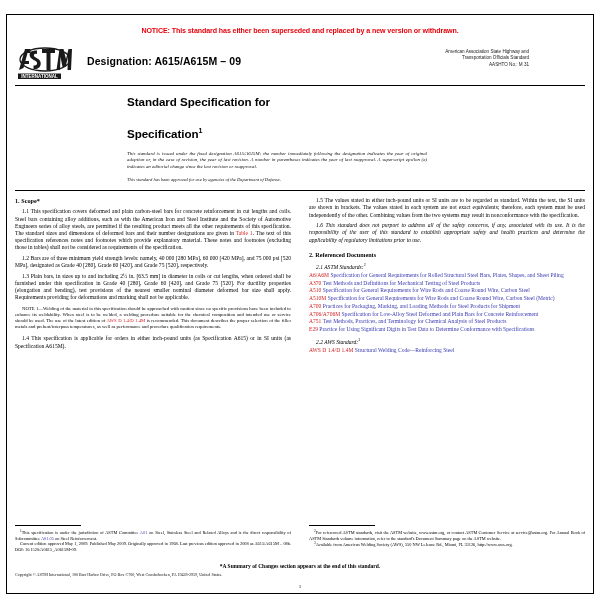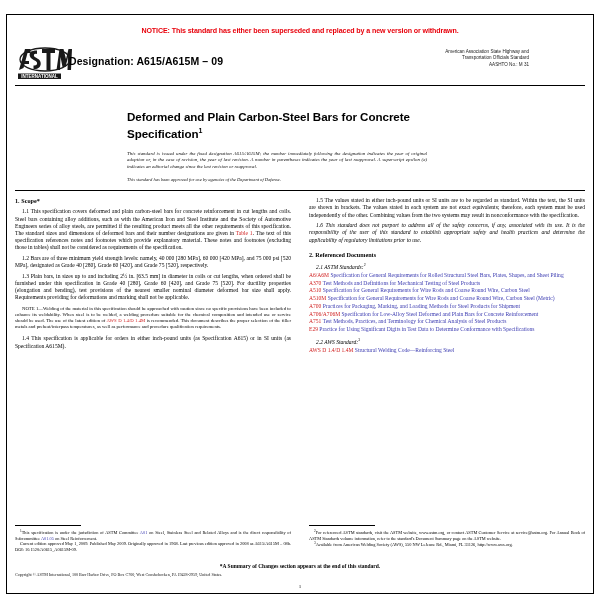--- a/index.html
+++ b/index.html
@@ -40,21 +40,21 @@
   .masthead{
     position:relative;
     height:40px;
     margin-top:8px;
   }
   .logo{
     position:absolute;left:2px;top:2px;
     width:56px;height:34px;
   }
   .designation{
-    position:absolute; left:54px; top:11px;
+    position:absolute; left:72px; top:11px;
     font-family:"Liberation Sans", sans-serif;
     font-weight:bold;
     font-size:10.5px;
     letter-spacing:0.1px;
   }
   .aashto{
     position:absolute; right:56px; top:5px;
     text-align:right;
     font-family:"Liberation Sans", sans-serif;
     font-size:4.6px;
@@ -229,22 +229,22 @@
         <div>American Association State Highway and</div>
         <div>Transportation Officials Standard</div>
         <div>AASHTO No.: M 31</div>
       </div>
     </div>
 
     <div class="rule"></div>
 
     <div class="titlewrap">
       <div class="title">
+        <span>Standard Specification for</span><br>
         <br>
-        <span>Deformed and Plain Carbon-Steel Bars for Concrete</span><br>
         <span>Specification</span><sup>1</sup>
       </div>
     </div>
 
     <div class="boiler">
       <div class="approved">This standard is issued under the fixed designation A615/A615M; the number immediately following the designation indicates the year of original adoption or, in the case of revision, the year of last revision. A number in parentheses indicates the year of last reapproval. A superscript epsilon (e) indicates an editorial change since the last revision or reapproval.</div>
       <div class="dod">This standard has been approved for use by agencies of the Department of Defense.</div>
     </div>
 
     <div class="rule2"></div>

